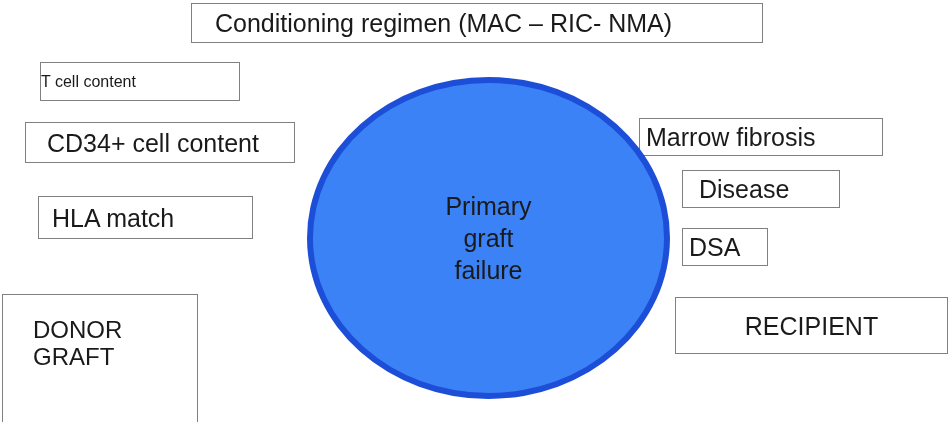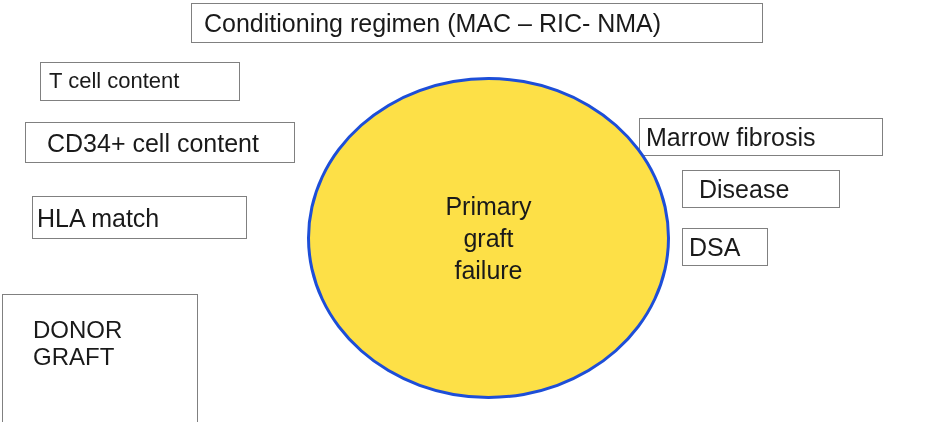--- a/index.html
+++ b/index.html
@@ -37,47 +37,46 @@
     white-space: pre-line;
   }
 
   
   #box-conditioning {
     left: 191px;
     top: 3px;
     width: 572px;
     height: 40px;
     font-size: 25px;
-    padding-left: 12px;
+    padding-left: 23px;
   }
 
   
   #box-tcell {
     left: 40px;
     top: 62px;
     width: 200px;
     height: 39px;
-    font-size: 22px;
-    padding-left: 8px;
+    font-size: 16px;
   }
   #box-cd34 {
     left: 25px;
     top: 122px;
     width: 270px;
     height: 41px;
     font-size: 25px;
     padding-left: 21px;
   }
   #box-hla {
-    left: 32px;
+    left: 38px;
     top: 196px;
     width: 215px;
     height: 43px;
     font-size: 25px;
-    padding-left: 4px;
+    padding-left: 13px;
   }
   #box-donor-graft {
     left: 2px;
     top: 294px;
     width: 196px;
     height: 130px;
     font-size: 24px;
     padding-left: 30px;
     align-items: flex-start;
     padding-top: 22px;
@@ -126,23 +125,23 @@
   }
 
   
   #ellipse-primary-graft-failure {
     position: absolute;
     left: 307px;
     top: 77px;
     width: 363px;
     height: 322px;
     box-sizing: border-box;
-    border: 3px solid #1d4ed8;
+    border: 6px solid #1d4ed8;
     border-radius: 50%;
-    background: #fde047;
+    background: #3b82f6;
     display: flex;
     align-items: center;
     justify-content: center;
   }
   #ellipse-label {
     font-size: 25px;
     line-height: 1.28;
     text-align: center;
     white-space: pre-line;
     color: #1a1a1a;
@@ -180,20 +179,23 @@
   </div>
 
   <div class="node-box align-left" id="box-disease">
     <span class="node-label">Disease</span>
   </div>
 
   <div class="node-box align-left" id="box-dsa">
     <span class="node-label">DSA</span>
   </div>
 
+  <div class="node-box align-center" id="box-recipient">
+    <span class="node-label">RECIPIENT</span>
+  </div>
 
   <div id="ellipse-primary-graft-failure">
     <span id="ellipse-label">Primary
 graft
 failure</span>
   </div>
 
 </div>
 
 </body></html>

